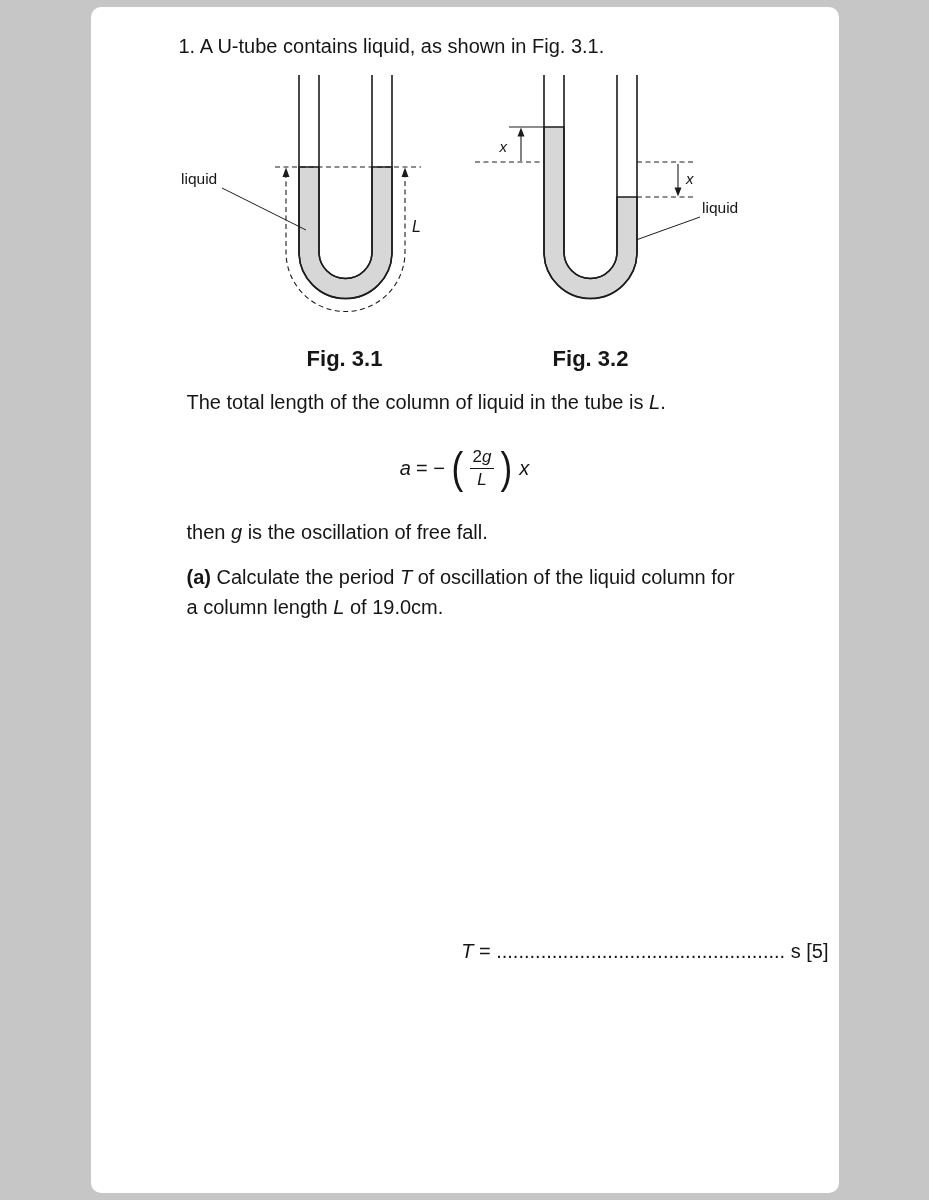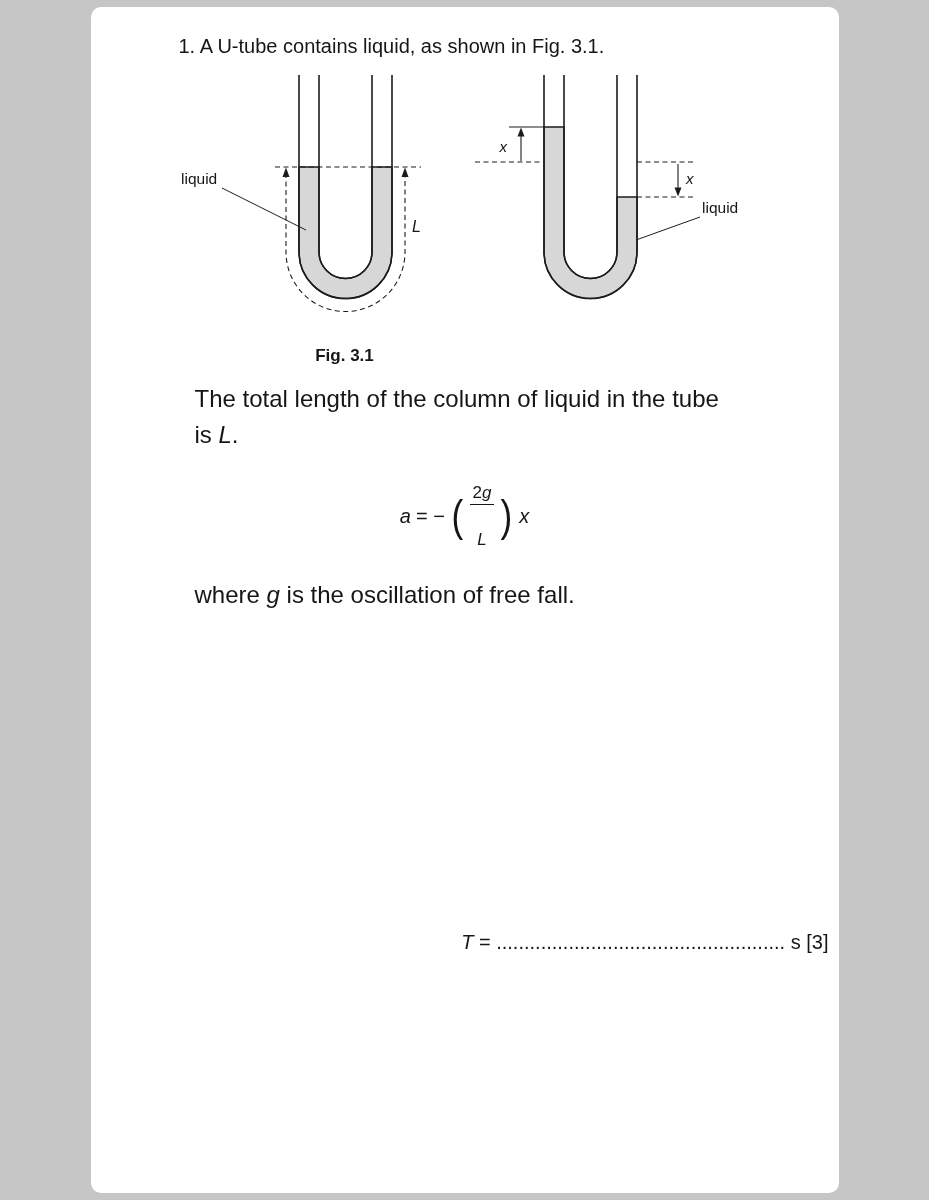--- a/index.html
+++ b/index.html
@@ -21,44 +21,43 @@
   .heading { font-size: 20px; margin: 10px 0 6px 0; }
   .figures {
     display: flex;
     justify-content: space-between;
     align-items: flex-start;
     margin: 14px 0 4px 0;
   }
   figure { display: flex; flex-direction: column; }
   figcaption {
     font-weight: bold;
-    font-size: 17px;
+    font-size: 22px;
     margin-top: 14px;
     text-align: center;
   }
   .cap1 { transform: translateX(26px); }
   .cap2 { transform: translateX(-18px); }
   svg text { font-family: "Liberation Sans", "DejaVu Sans", sans-serif; fill: #161616; }
-  p.body { font-size: 24px; line-height: 1.5; margin: 15px 16px; }
+  p.body { font-size: 20px; line-height: 1.5; margin: 15px 8px; }
   .equation {
     display: flex;
     align-items: center;
     justify-content: center;
     font-size: 20px;
     gap: 5px;
     margin: 30px 0 28px 0;
   }
   .eq-var { font-style: italic; }
   .frac {
     display: inline-flex;
     flex-direction: column;
     align-items: center;
     font-size: 17px;
     line-height: 1.15;
-    gap: 24px;
   }
   .frac .num { border-bottom: 1.6px solid #161616; padding: 0 3px 1px 3px; }
   .frac .den { font-style: italic; padding-top: 1px; }
   .paren {
     font-size: 44px;
     line-height: 0;
     font-weight: 300;
     transform: scaleX(0.8);
     display: inline-block;
   }
@@ -105,38 +104,40 @@
         <polygon points="58.5,64.5 62,55.5 65.5,64.5" fill="#1c1c1c"></polygon>
         <text x="48" y="80" text-anchor="end" font-size="15" font-style="italic">x</text>
         <line x1="178" y1="90" x2="236" y2="90" stroke="#1c1c1c" stroke-width="1.1" stroke-dasharray="5 3.5"></line>
         <line x1="178" y1="125" x2="236" y2="125" stroke="#1c1c1c" stroke-width="1.1" stroke-dasharray="5 3.5"></line>
         <line x1="219" y1="92" x2="219" y2="120" stroke="#1c1c1c" stroke-width="1.1"></line>
         <polygon points="215.5,115.5 219,124.5 222.5,115.5" fill="#1c1c1c"></polygon>
         <text x="227" y="112" font-size="15" font-style="italic">x</text>
         <text x="243" y="141" font-size="15.5">liquid</text>
         <line x1="241" y1="145" x2="177" y2="168" stroke="#1c1c1c" stroke-width="1"></line>
       </svg>
+      <figcaption class="cap2">Fig. 3.2</figcaption>
     </figure>
 
   </div>
 
   <p class="body"><span>The total length of the column of liquid in the tube is </span><span style="font-style: italic;">L</span><span>.</span></p>
 
 
 
   <div class="equation">
     <span class="eq-var">a</span>
     <span>= −</span>
     <span class="paren">(</span>
     <span class="frac">
       <span class="num"><span>2</span><span style="font-style: italic;">g</span></span>
       <span class="den">L</span>
     </span>
     <span class="paren">)</span>
     <span class="eq-var">x</span>
   </div>
 
-  <p class="body"><span>where </span><span style="font-style: italic;">g</span><span> is the oscillation of free fall.</span></p>
+  <p class="body"><span>then </span><span style="font-style: italic;">g</span><span> is the oscillation of free fall.</span></p>
 
+  <p class="body"><span style="font-weight: bold;">(a)</span><span> Calculate the period </span><span style="font-style: italic;">T</span><span> of oscillation of the liquid column for a column length </span><span style="font-style: italic;">L</span><span> of 19.0cm.</span></p>
 
-  <div class="answer-line"><span style="font-style: italic;">T</span><span> = </span><span>....................................................</span><span> s [3]</span></div>
+  <div class="answer-line"><span style="font-style: italic;">T</span><span> = </span><span>....................................................</span><span> s [5]</span></div>
 
 </div>
 
 </body></html>

